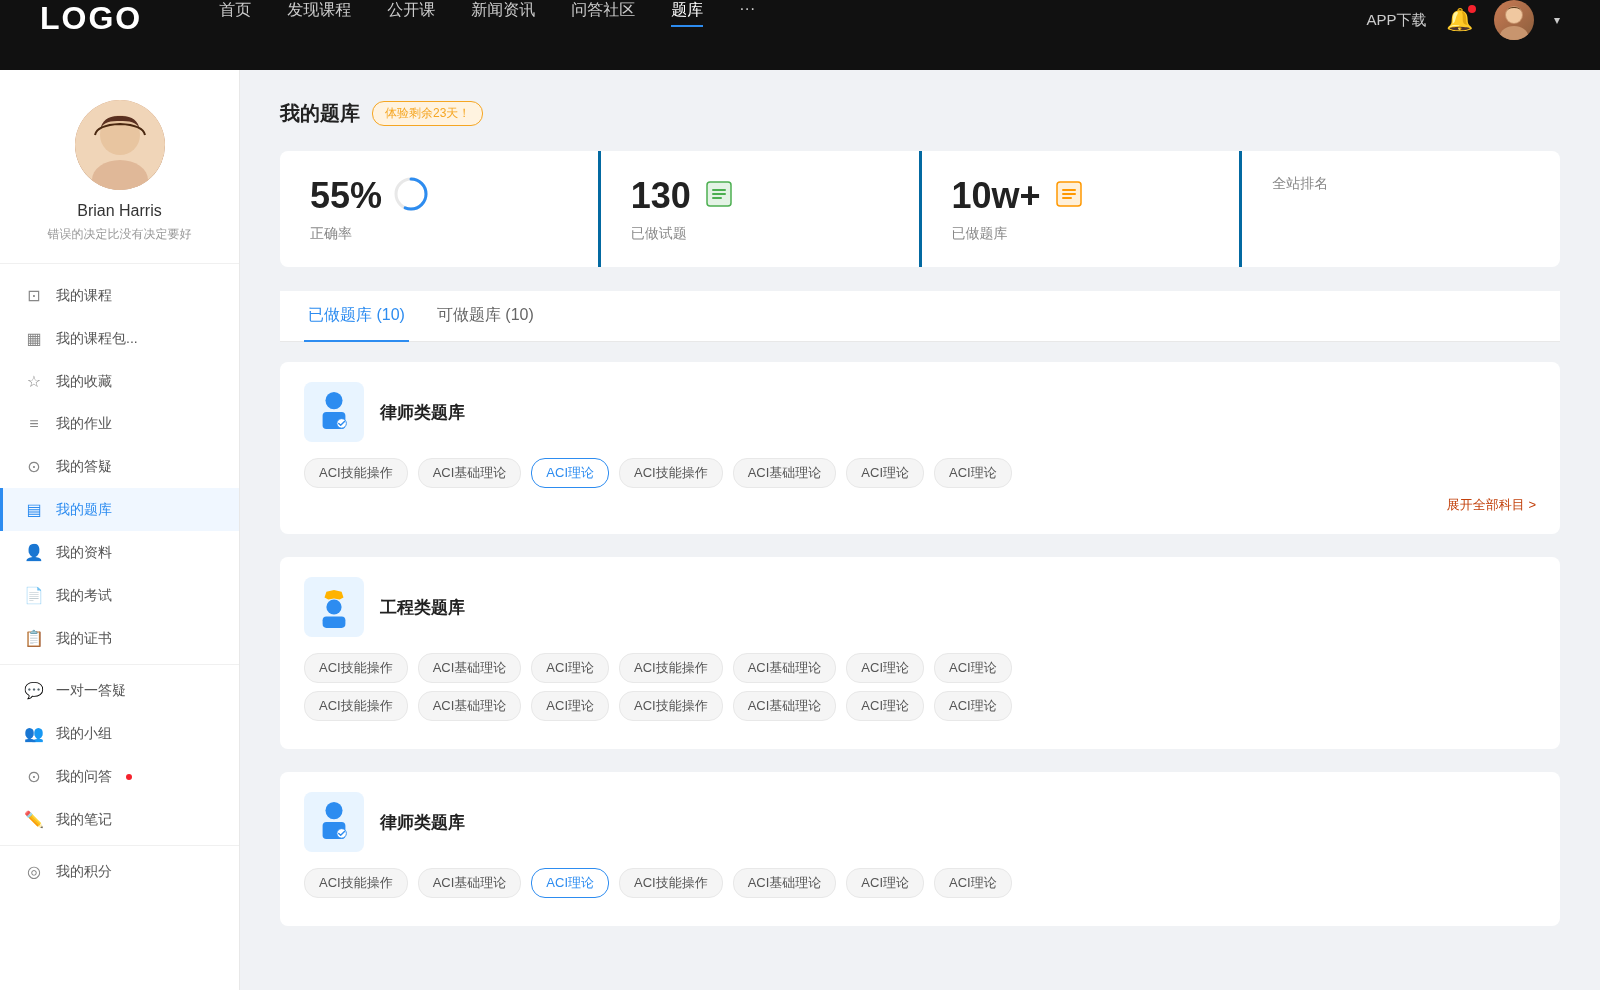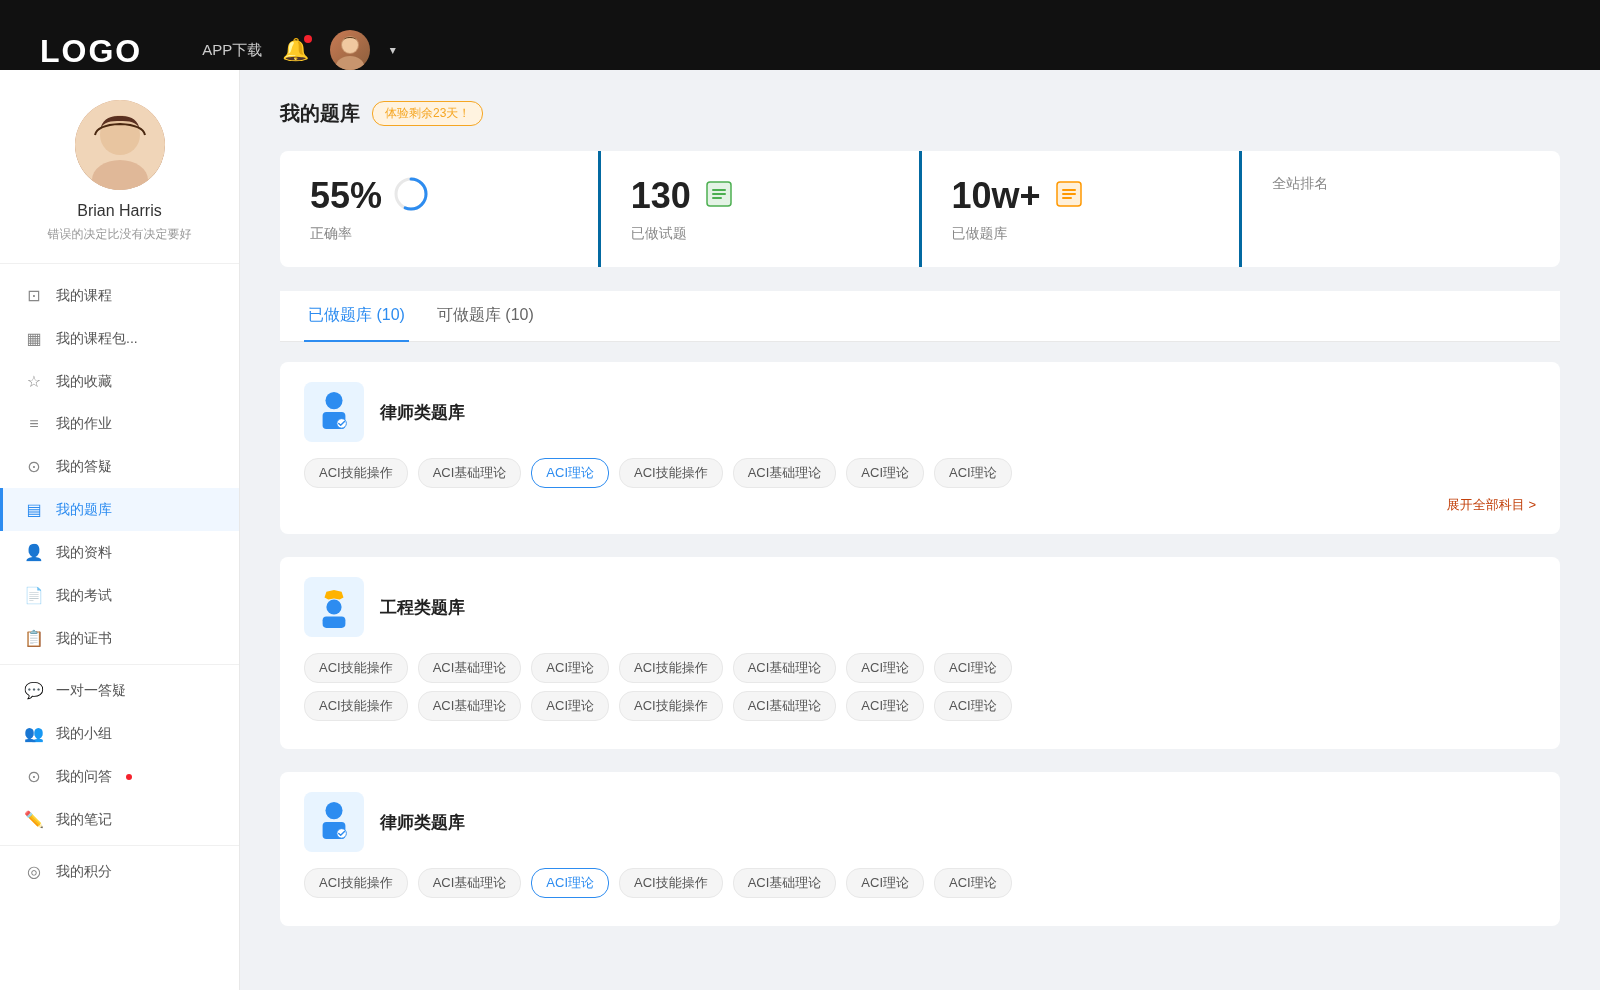--- a/index.html
+++ b/index.html
@@ -3,25 +3,26 @@
   <meta charset="utf-8">
   <style>
     * { margin: 0; padding: 0; box-sizing: border-box; }
     body { font-family: -apple-system, BlinkMacSystemFont, 'PingFang SC', 'Microsoft YaHei', sans-serif; background: #f0f2f5; min-height: 990px; }
 
     
     .navbar {
       background: #111;
       height: 70px;
       display: flex;
-      align-items: flex-end;
+      align-items: flex-start;
       padding: 0 40px;
       position: fixed;
       top: 0; left: 0; right: 0;
       z-index: 100;
+      gap: 17px;
     }
     .navbar-logo {
       color: white;
       font-size: 32px;
       font-weight: 900;
       letter-spacing: 2px;
       margin-right: 60px;
     }
     .navbar-nav {
       display: flex;
@@ -338,20 +339,29 @@
     
     .engineer-svg {
       width: 38px; height: 42px;
     }
   </style>
 </head>
 <body>
 
 <nav class="navbar">
   <div class="navbar-logo">LOGO</div>
+  <div class="navbar-nav">
+    <a>首页</a>
+    <a>发现课程</a>
+    <a>公开课</a>
+    <a>新闻资讯</a>
+    <a>问答社区</a>
+    <a class="active">题库</a>
+    <a>···</a>
+  </div>
   <div class="navbar-right">
     <span class="navbar-app">APP下载</span>
     <div class="navbar-bell">
       <span class="navbar-bell-icon">🔔</span>
       <span class="navbar-bell-dot"></span>
     </div>
     <div class="navbar-avatar">
       <div class="navbar-avatar-img">
         <svg width="40" height="40" viewBox="0 0 40 40">
           <circle cx="20" cy="15" r="9" fill="#c8956e"></circle>

